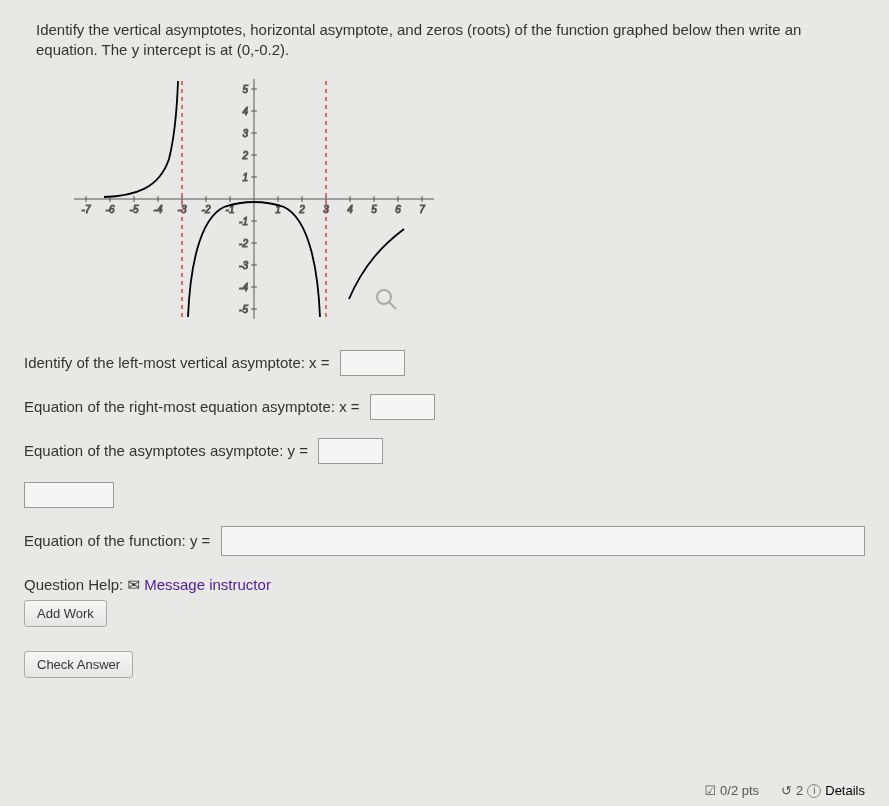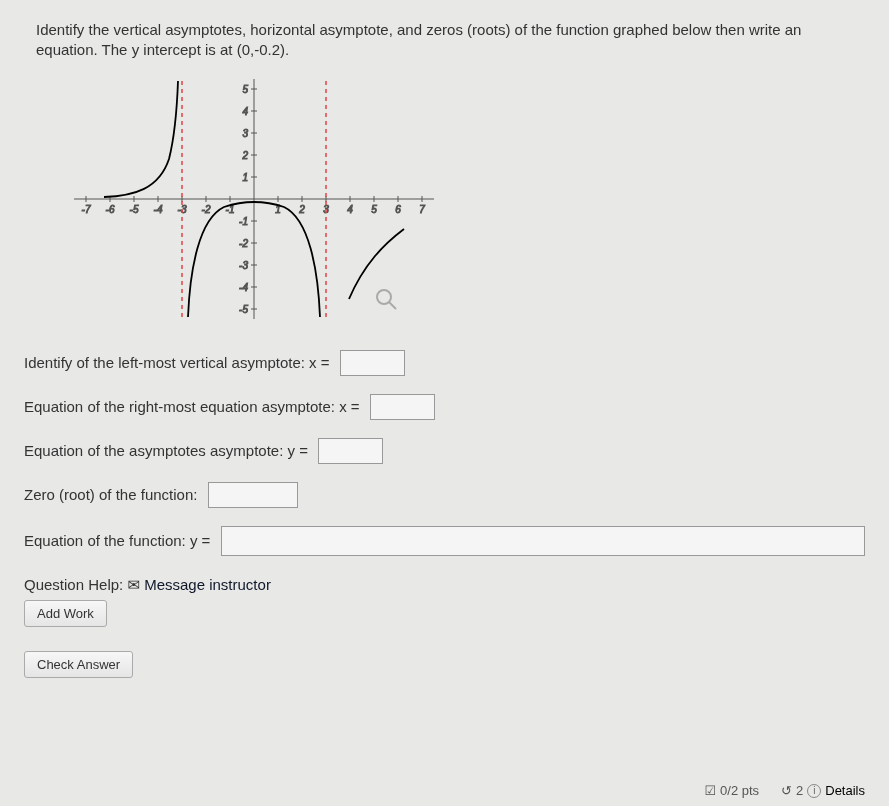--- a/index.html
+++ b/index.html
@@ -20,21 +20,21 @@
     width: 65px; height: 26px;
     border: 1px solid #999; background: #f5f5f5;
     font-size: 14px; padding: 0 4px;
   }
   input.long {
     flex: 1; min-width: 550px; height: 30px;
     border: 1px solid #999; background: #f5f5f5;
     font-size: 14px; padding: 0 6px;
   }
   .qhelp { margin-top: 20px; }
-  .qhelp a { color: #0f172a; text-decoration: none; }
+  .qhelp a { color: #4c1d95; text-decoration: none; }
   .btn {
     display: inline-block;
     background: linear-gradient(#f7f7f7,#e5e5e5);
     border: 1px solid #aaa; border-radius: 3px;
     padding: 5px 12px; font-size: 13px; color: #333;
     cursor: pointer; margin-top: 6px;
   }
   .check-row { margin-top: 18px; }
   .footer {
     position: absolute; bottom: 8px; right: 24px;
@@ -196,21 +196,20 @@
   <span class="label">Equation of the right-most equation asymptote: x = </span>
   <input class="short" type="text" value="" style="">
 </div>
 
 <div class="row">
   <span class="label">Equation of the asymptotes asymptote: y = </span>
   <input class="short" type="text" value="" style="">
 </div>
 
 <div class="row">
-  <span class="label">Zero (root) of the function: </span>
   <input class="short" style="width: 90px;" type="text" value="">
 </div>
 
 <div class="row">
   <span class="label">Equation of the function: y = </span>
   <input class="long" type="text" value="" style="">
 </div>
 
 <div class="qhelp">
   <span>Question Help:</span>

